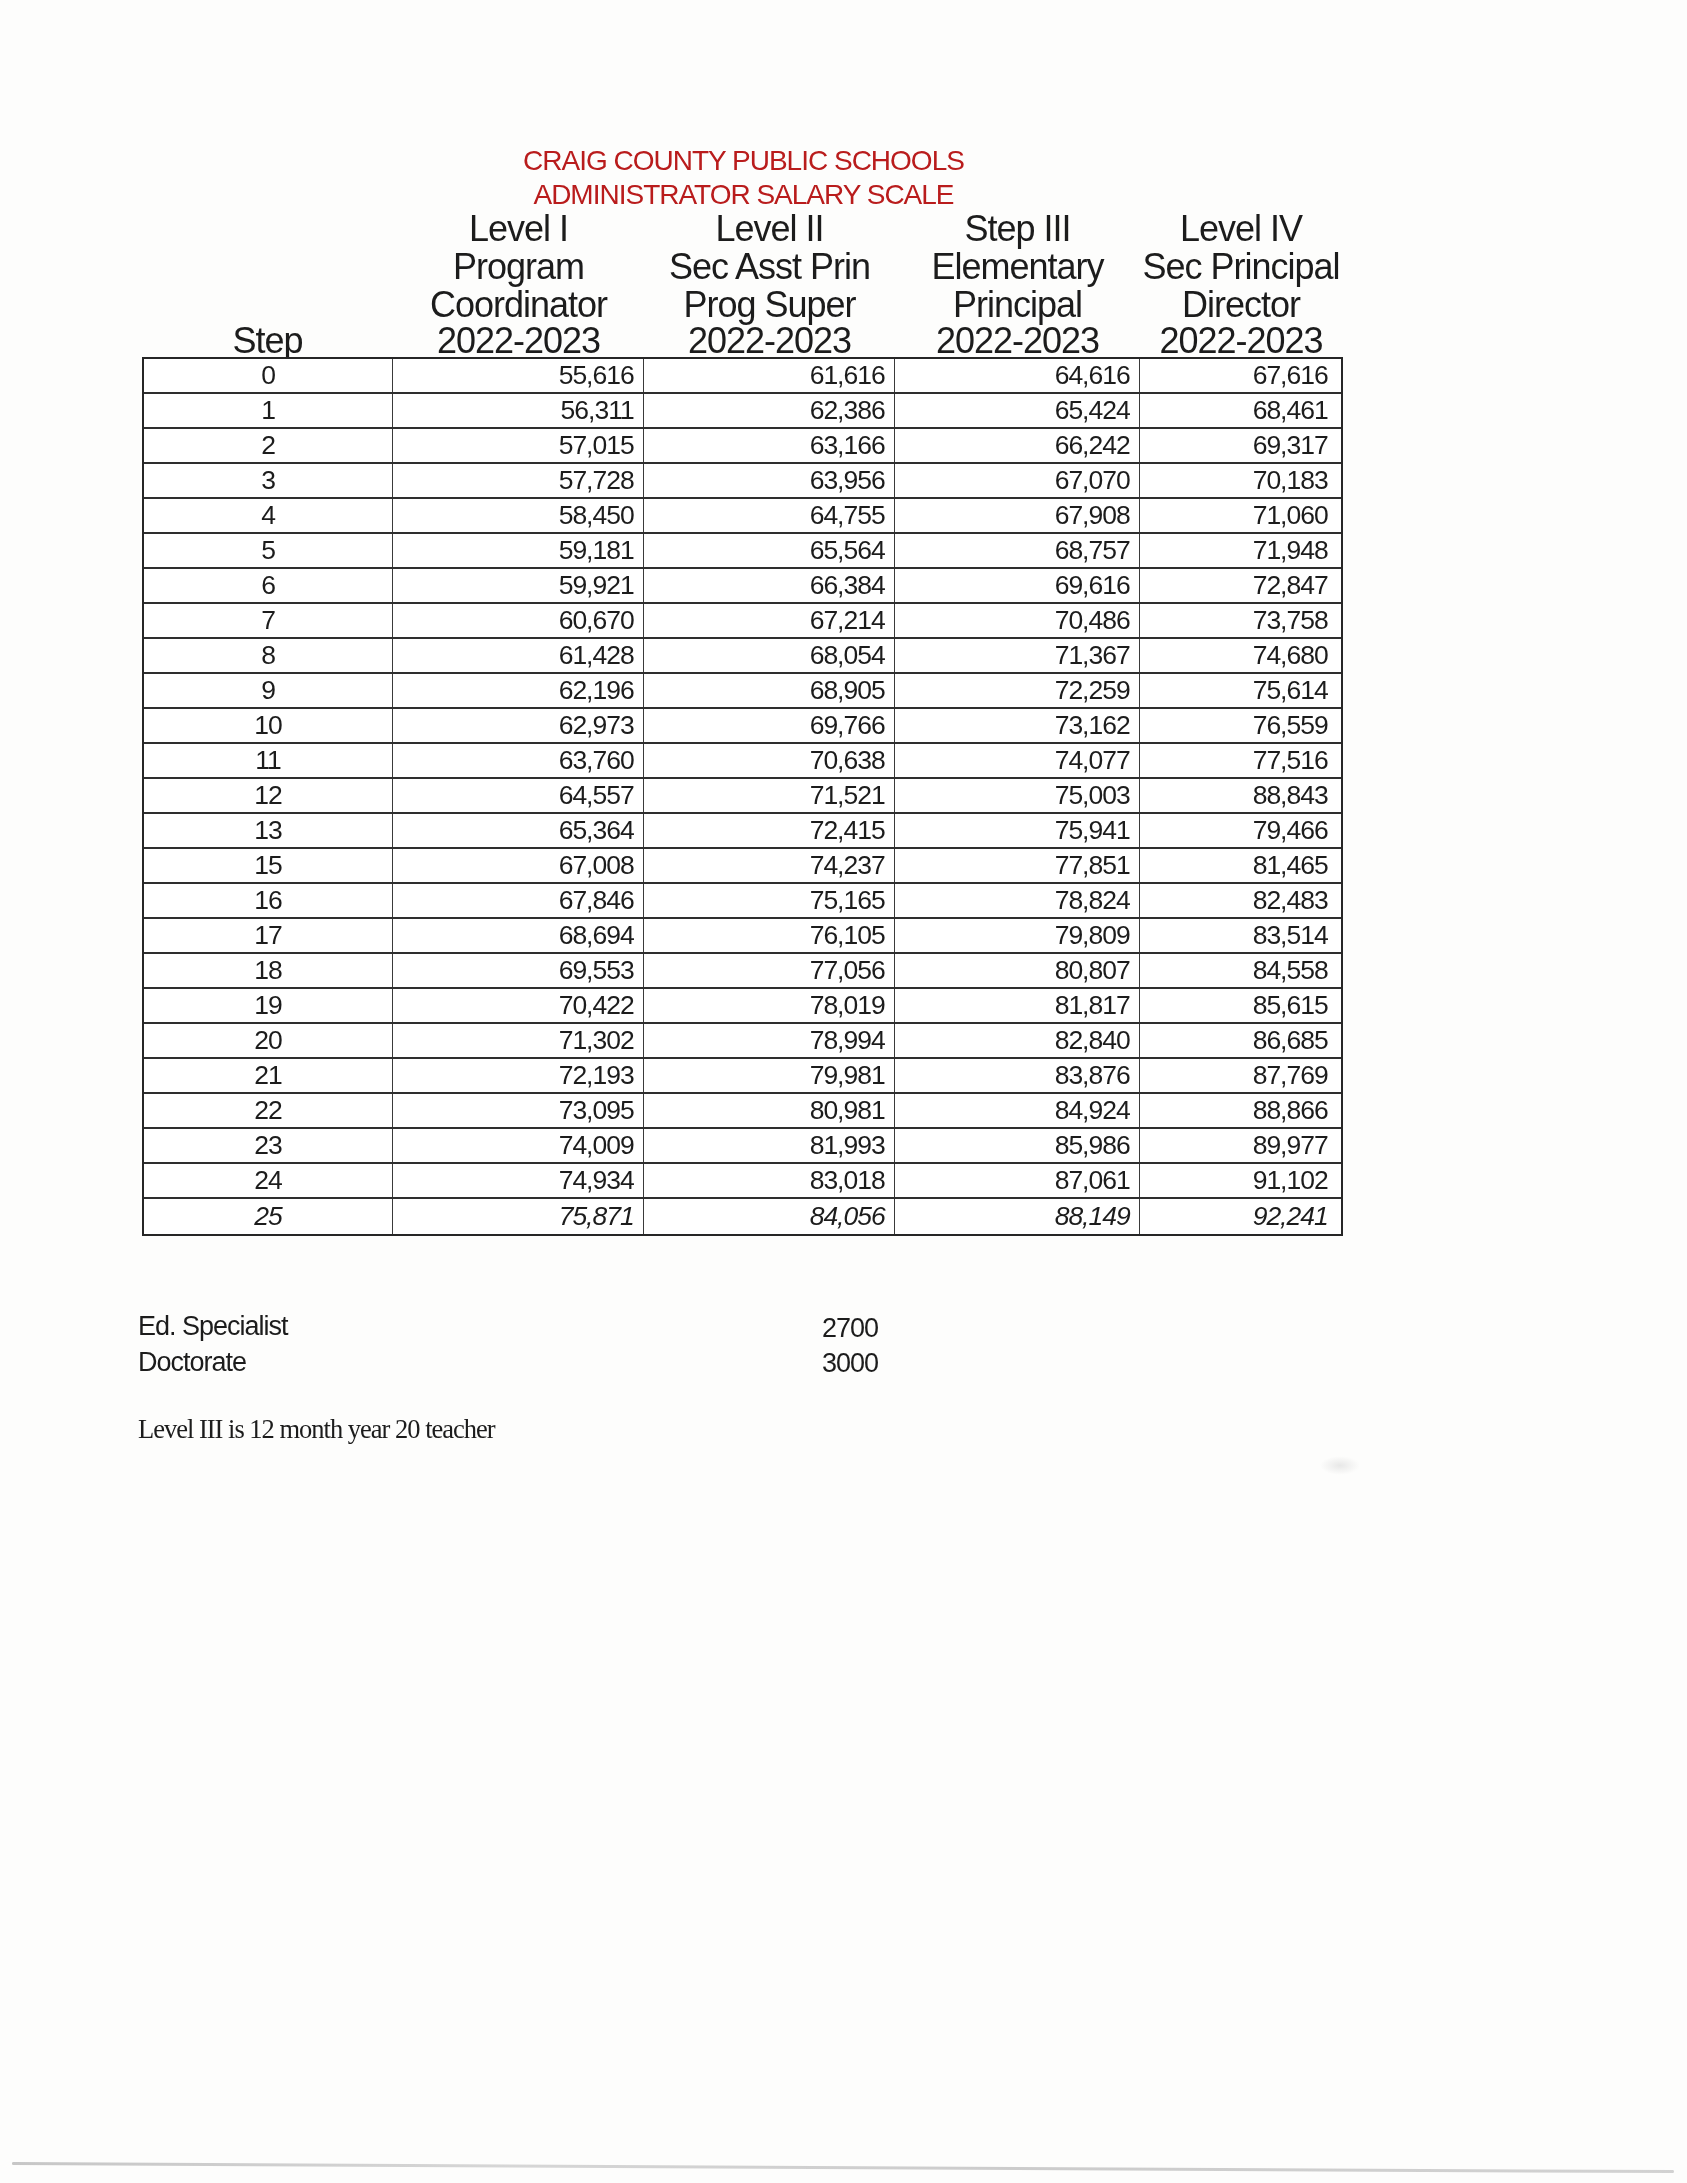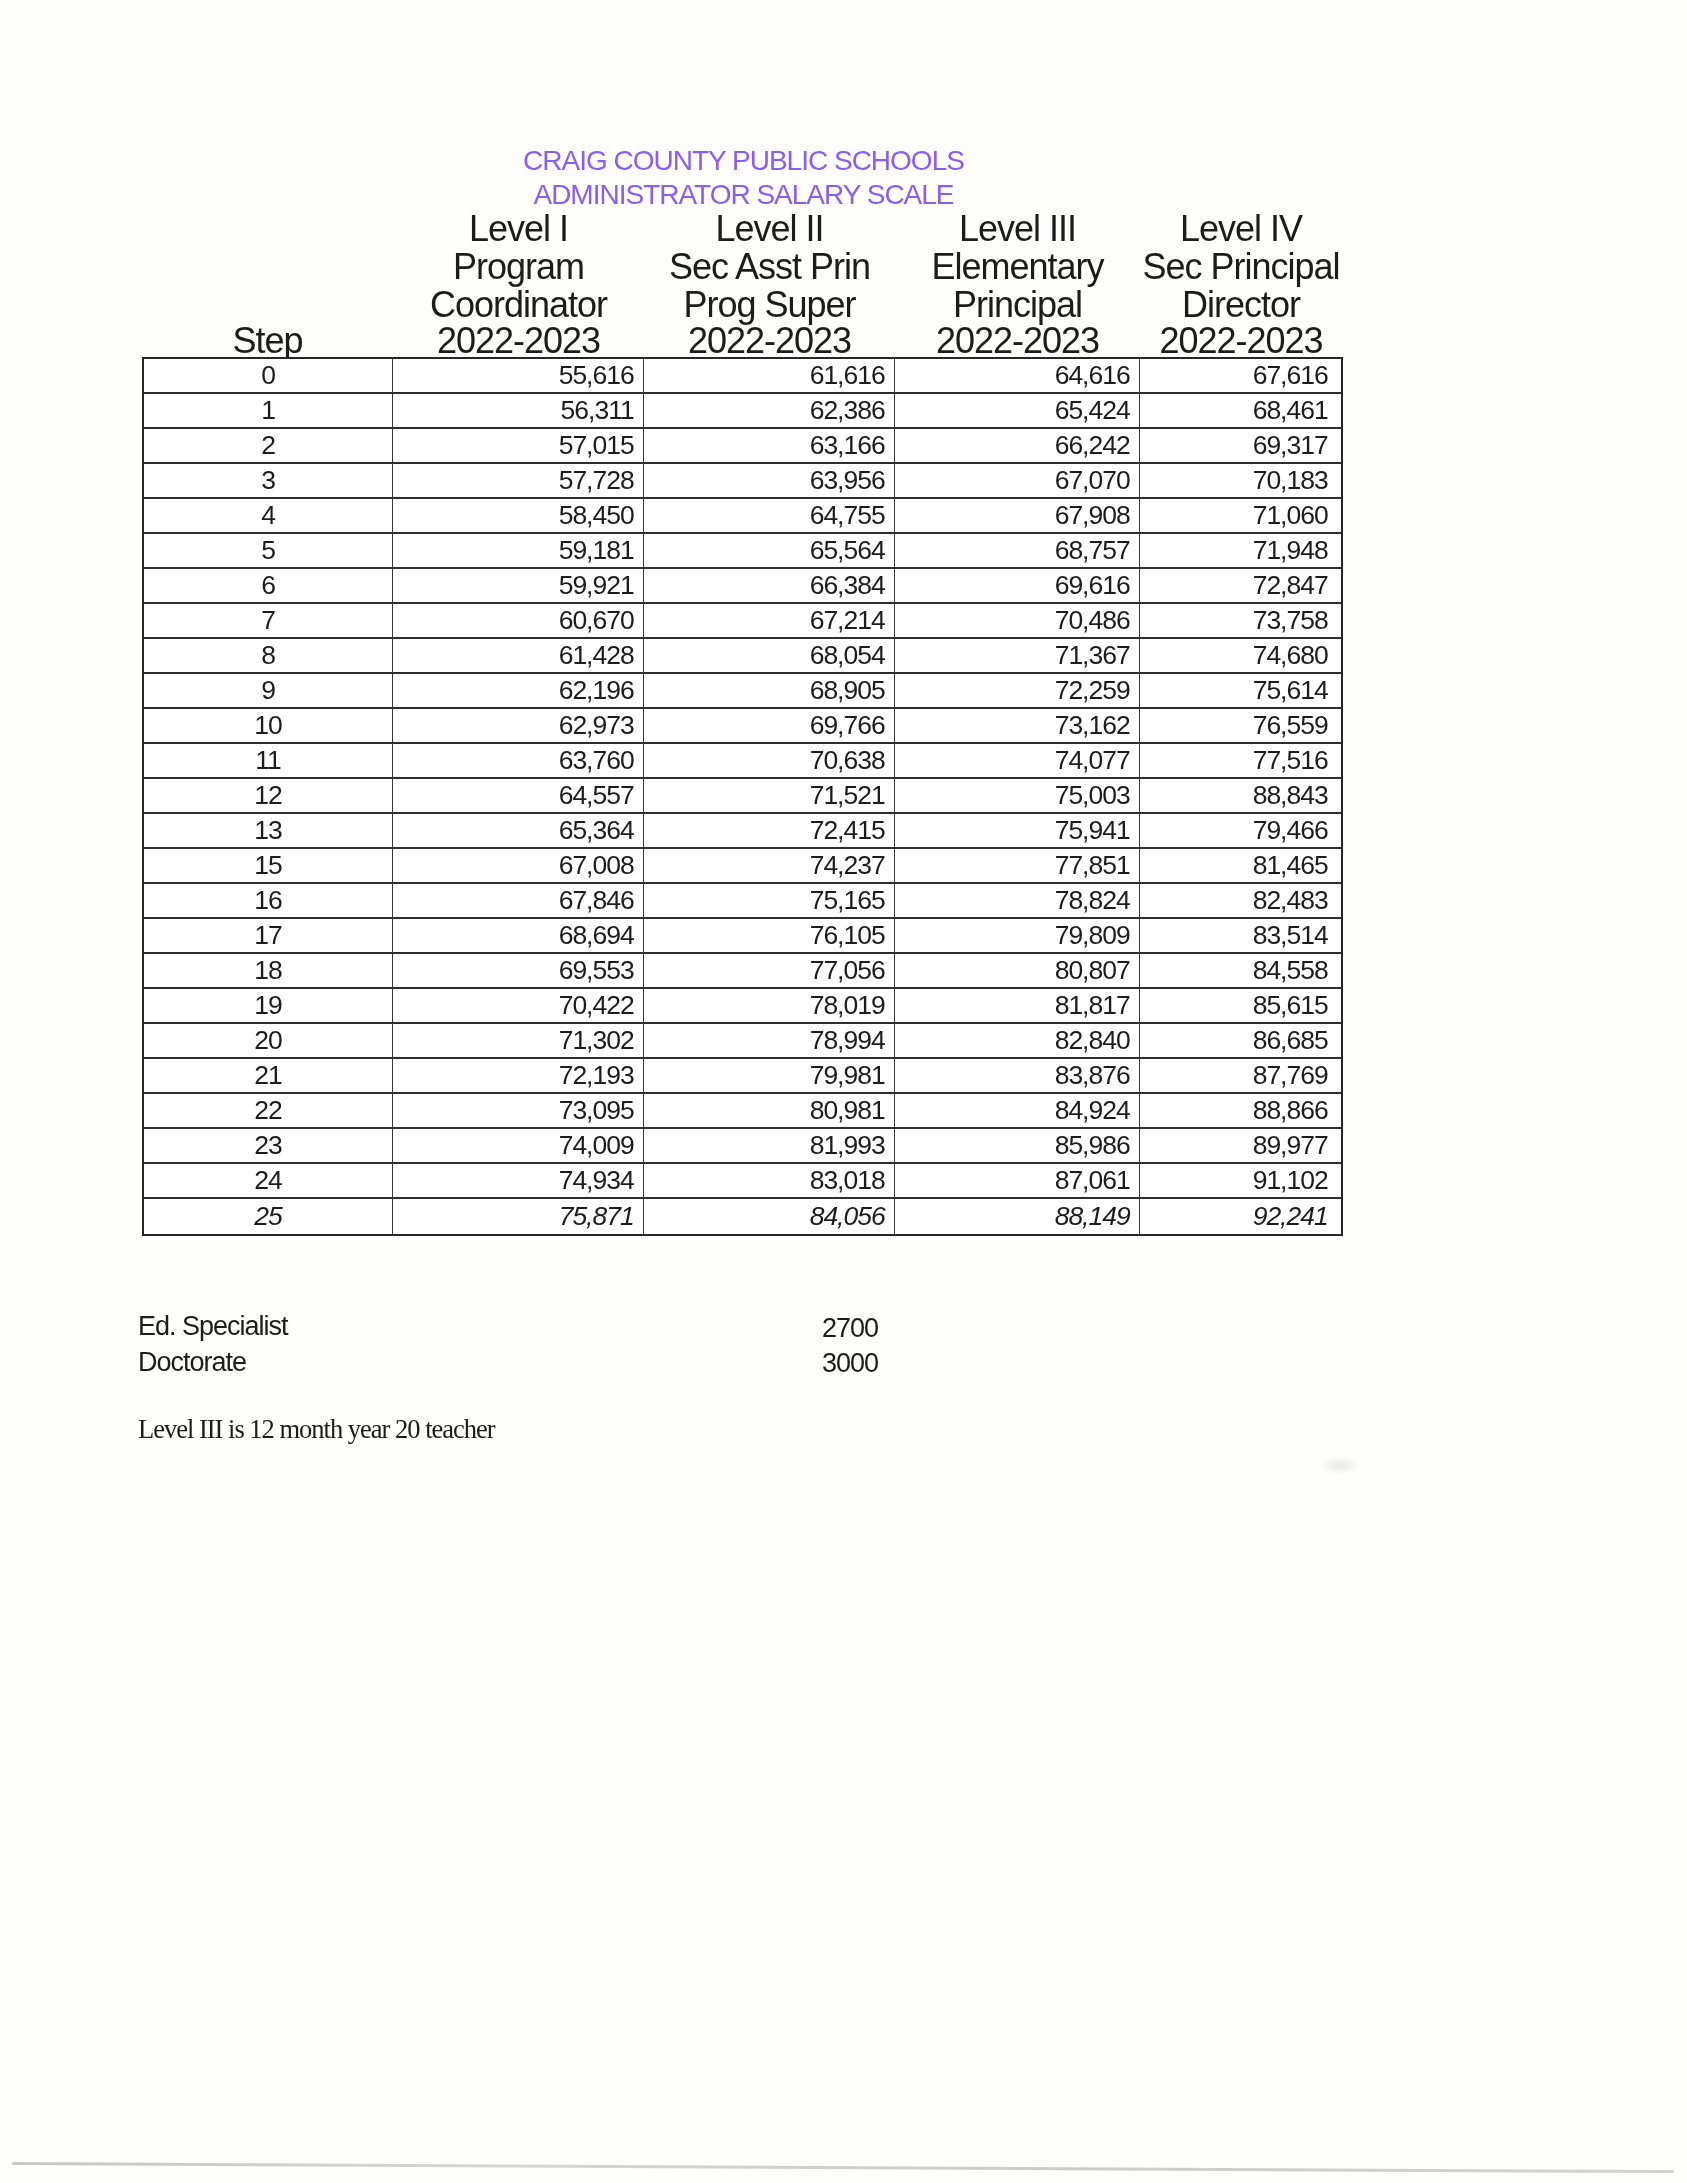--- a/index.html
+++ b/index.html
@@ -12,21 +12,21 @@
     overflow:hidden;
   }
   
   .title-block{
     position:absolute;
     left:214px;top:144px;width:1059px;
     text-align:center;
     font-size:28px;
     letter-spacing:-1px;
     line-height:34px;
-    color:#8b5cf6;
+    color:#b91c1c;
   }
   
   .header-grid{
     position:absolute;
     left:142px;top:210px;
     display:grid;
     grid-template-columns:251px 251px 251px 245px 202px;
     grid-template-rows:38px 38px 38px 33px;
     font-size:36px;
     letter-spacing:-1px;
@@ -101,21 +101,21 @@
 <div class="page">
 
   <div class="title-block">
     <div>CRAIG COUNTY PUBLIC SCHOOLS</div>
     <div>ADMINISTRATOR SALARY SCALE</div>
   </div>
 
   <div class="header-grid">
     <div class="hcell" style="grid-area:1/2">Level I</div>
     <div class="hcell" style="grid-area:1/3">Level II</div>
-    <div class="hcell" style="grid-area:1/4">Level III</div>
+    <div class="hcell" style="grid-area:1/4">Step III</div>
     <div class="hcell" style="grid-area:1/5">Level IV</div>
 
     <div class="hcell" style="grid-area:2/2">Program</div>
     <div class="hcell" style="grid-area:2/3">Sec Asst Prin</div>
     <div class="hcell" style="grid-area:2/4">Elementary</div>
     <div class="hcell" style="grid-area:2/5">Sec Principal</div>
 
     <div class="hcell" style="grid-area:3/2">Coordinator</div>
     <div class="hcell" style="grid-area:3/3">Prog Super</div>
     <div class="hcell" style="grid-area:3/4">Principal</div>

